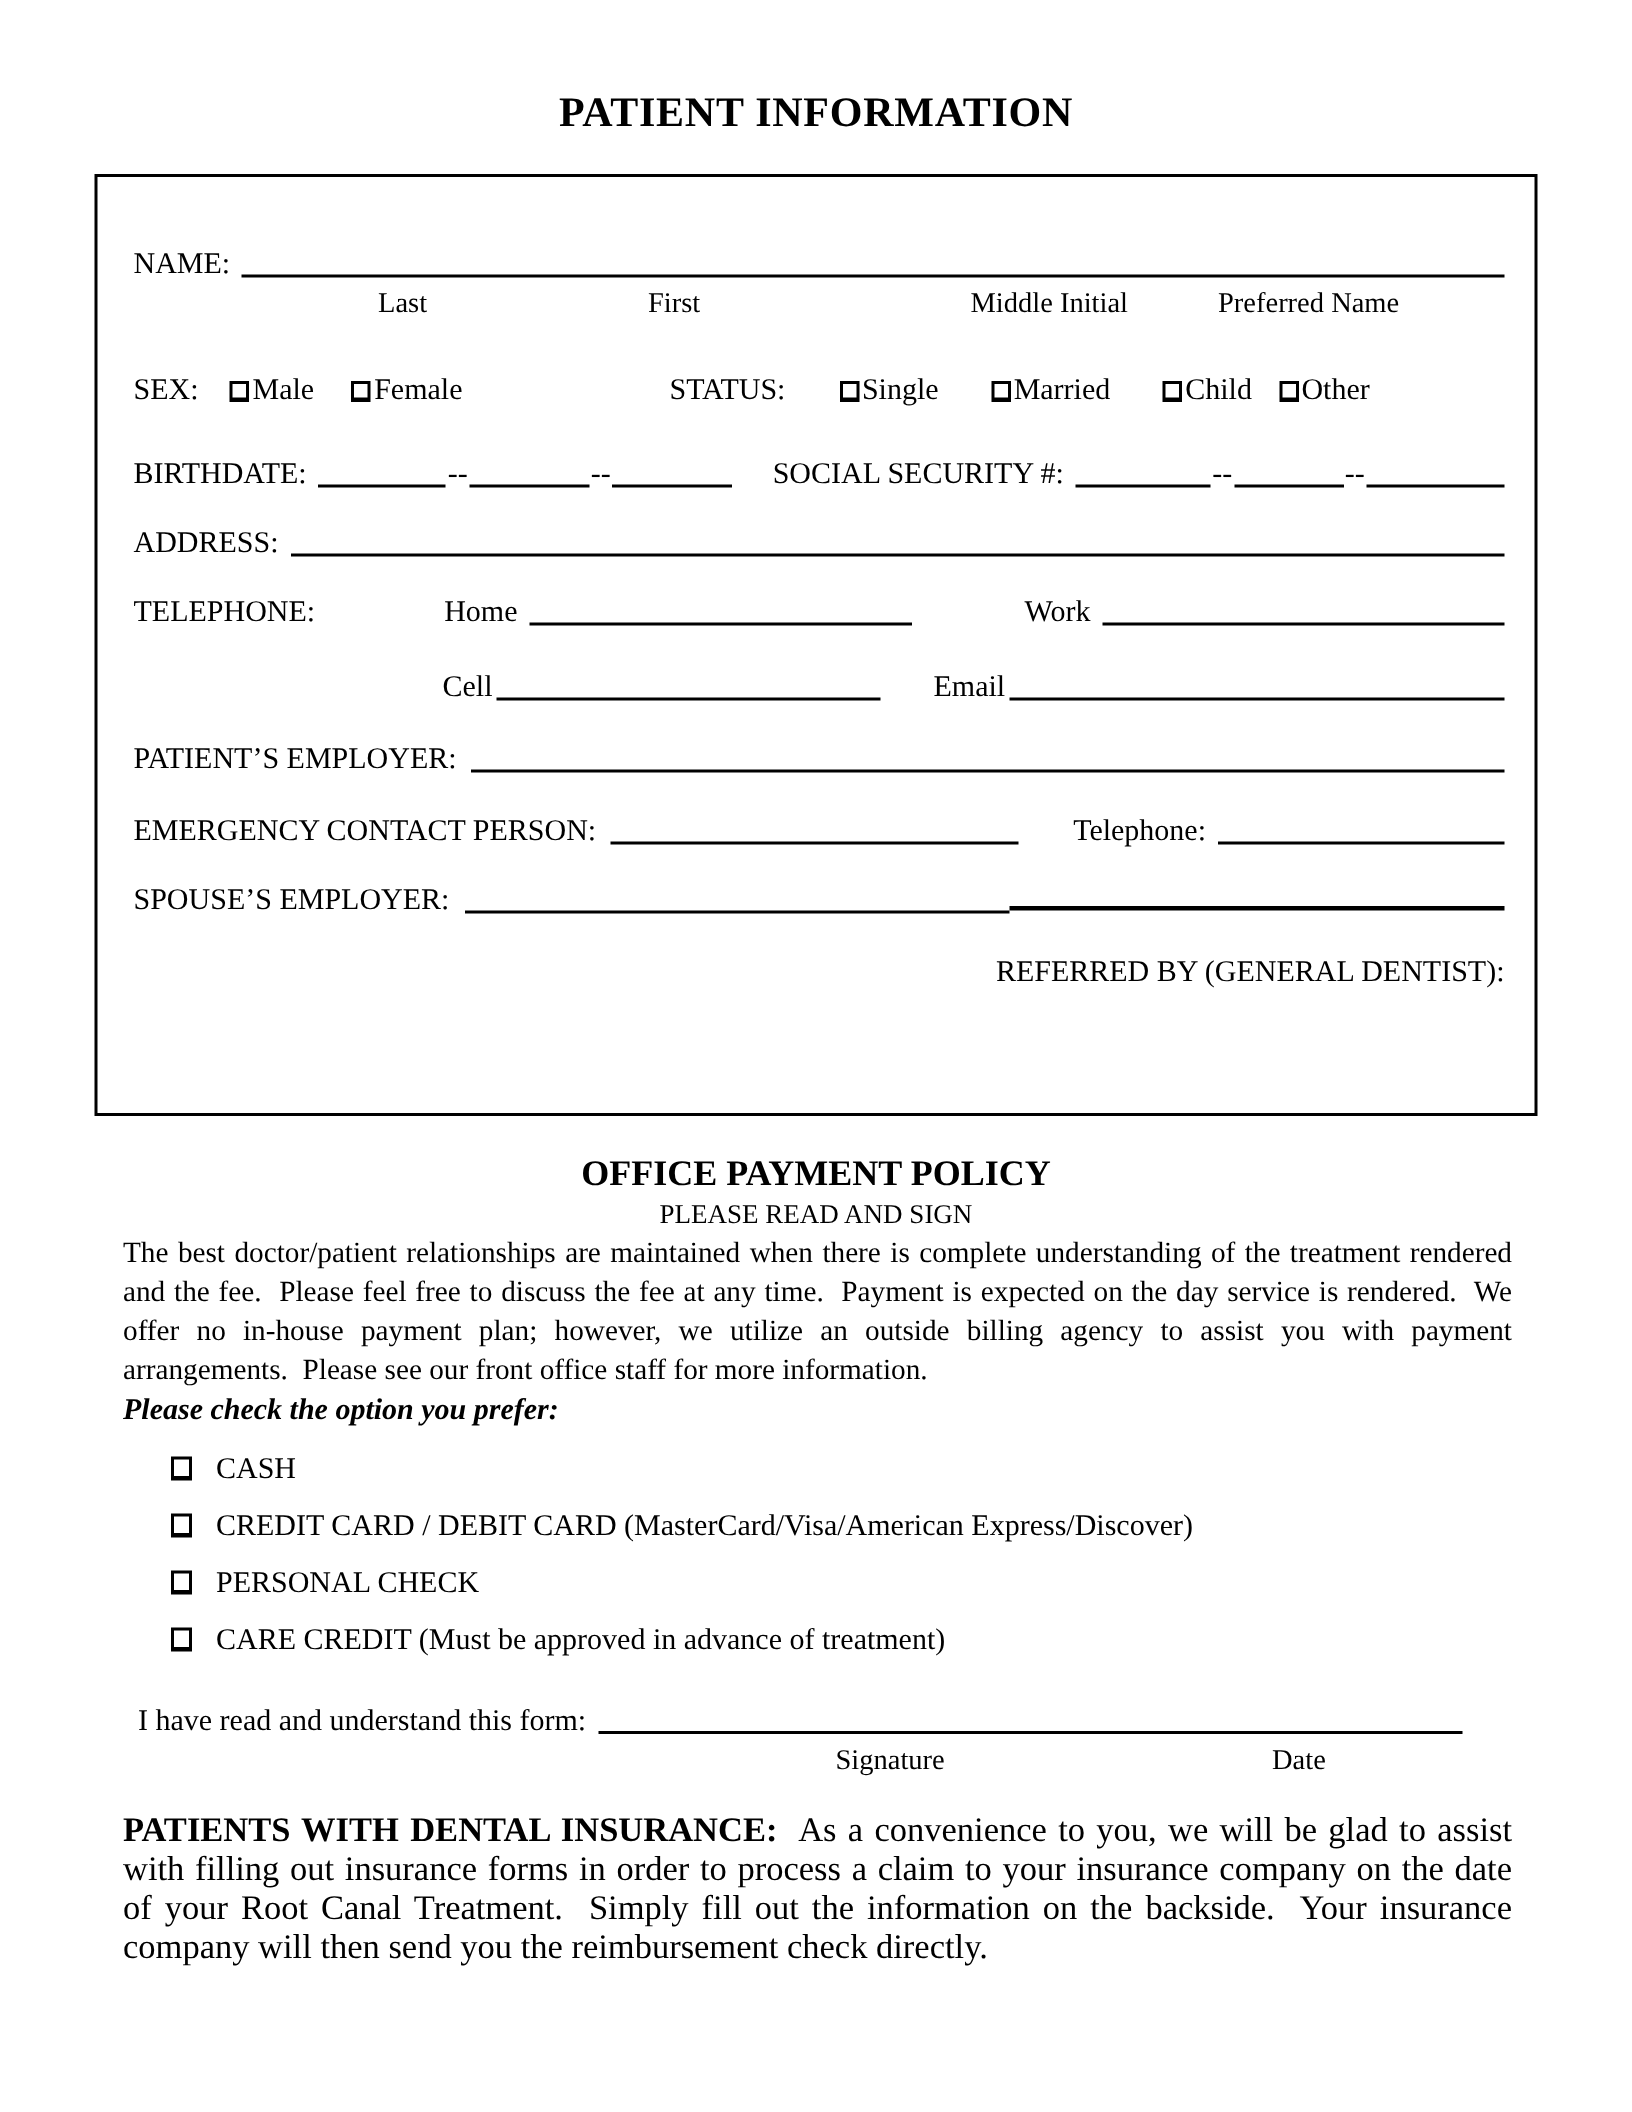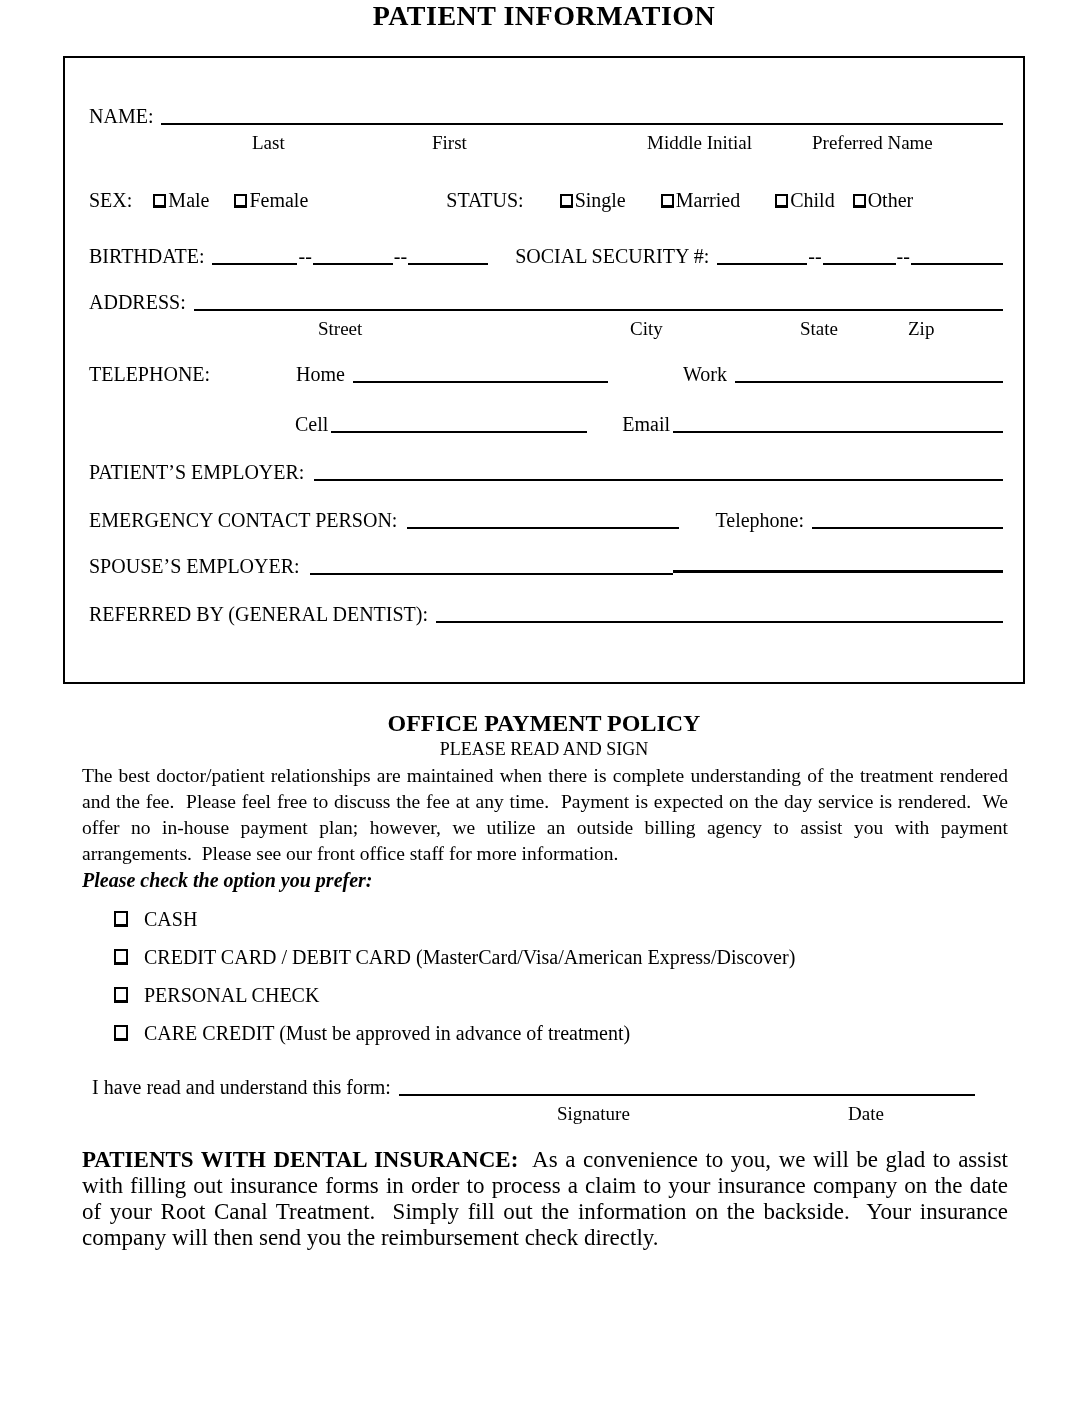--- a/index.html
+++ b/index.html
@@ -1,21 +1,21 @@
 <!DOCTYPE html>
 <html><head>
 <meta charset="utf-8">
 <style>
   * { margin:0; padding:0; box-sizing:border-box; }
   html,body { background:#fff; }
   .page {
     width:1088px; height:1408px; margin:0 auto; background:#fff; color:#000;
     font-family:"Liberation Serif","DejaVu Serif",serif; position:relative; overflow:hidden;
   }
-  .page-title { text-align:center; font-size:28px; font-weight:bold; letter-spacing:.5px; }
+  .page-title { padding-top:60px; text-align:center; font-size:28px; font-weight:bold; letter-spacing:.5px; }
 
   .info-box { margin:24px 0 0 63px; width:962px; height:628px; border:2px solid #000; padding:46px 20px 0 24px; }
 
   .row { display:flex; align-items:flex-end; font-size:20px; line-height:24px; white-space:nowrap; }
   .fill { flex:1; border-bottom:2px solid #000; margin-bottom:3px; }
   .fill-thick { flex:1; border-bottom:3px solid #000; margin-bottom:5px; }
   .seg { border-bottom:2px solid #000; margin-bottom:3px; display:inline-block; }
   .dash { padding:0 1px; }
 
   .sub { position:relative; height:22px; font-size:19px; }
@@ -30,21 +30,21 @@
   .name-sub   { margin-top:4px; }
   .sex-row    { margin-top:34px; }
   .birth-row  { margin-top:32px; }
   .addr-row   { margin-top:22px; }
   .addr-sub   { margin-top:4px; }
   .tel-row    { margin-top:22px; }
   .cell-row   { margin-top:26px; }
   .emp-row    { margin-top:24px; }
   .spouse-row { margin-top:22px; }
   .emer-row   { margin-top:24px; }
-  .ref-row    { margin-top:24px; }
+  .ref-row    { margin-top:24px;flex-direction:column; }
 
   
   .policy-head { margin-top:26px; text-align:center; font-size:24px; font-weight:bold; }
   .policy-sub  { margin-top:2px; text-align:center; font-size:18px; }
   .policy-body { margin:3px 0 0 82px; width:926px; font-size:19.5px; line-height:26px; text-align:justify; }
   .prompt      { margin:0 0 0 82px; font-size:20px; font-weight:bold; line-height:26px;font-style:italic; }
 
   .opt-list { margin-top:8px; }
   .opt-item { display:flex; align-items:center; margin:14px 0 0 114px; font-size:20px; line-height:24px; }
   .cb2 { display:inline-block; width:14px; height:16px; border:2px solid #000; border-bottom-width:3px; margin-right:16px; flex:0 0 auto; }
@@ -123,26 +123,20 @@
       <span class="dash">--</span>
       <span class="seg w73"></span>
       <span class="dash">--</span>
       <span class="fill"></span>
     </div>
 
     <div class="row addr-row">
       <span>ADDRESS:</span>
       <span class="fill ml8"></span>
     </div>
-    <div class="sub addr-sub">
-      <span style="left:229px">Street</span>
-      <span style="left:541px">City</span>
-      <span style="left:711px">State</span>
-      <span style="left:819px">Zip</span>
-    </div>
 
     <div class="row tel-row">
       <span>TELEPHONE:</span>
       <span style="margin-left:86px">Home</span>
       <span class="seg w255 ml8"></span>
       <span style="margin-left:75px">Work</span>
       <span class="fill ml8"></span>
     </div>
 
     <div class="row cell-row">

